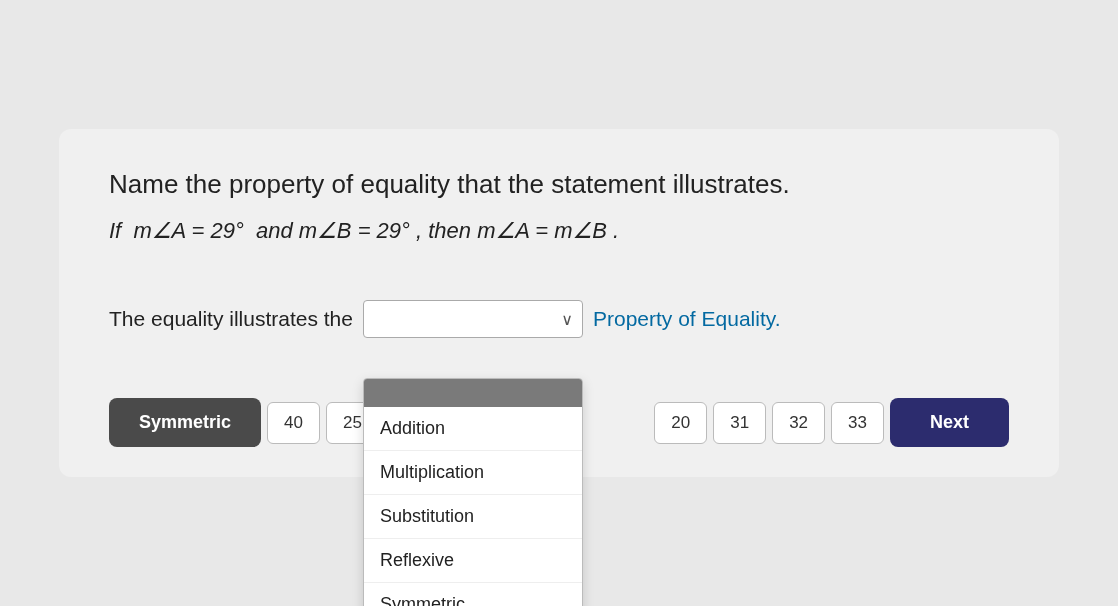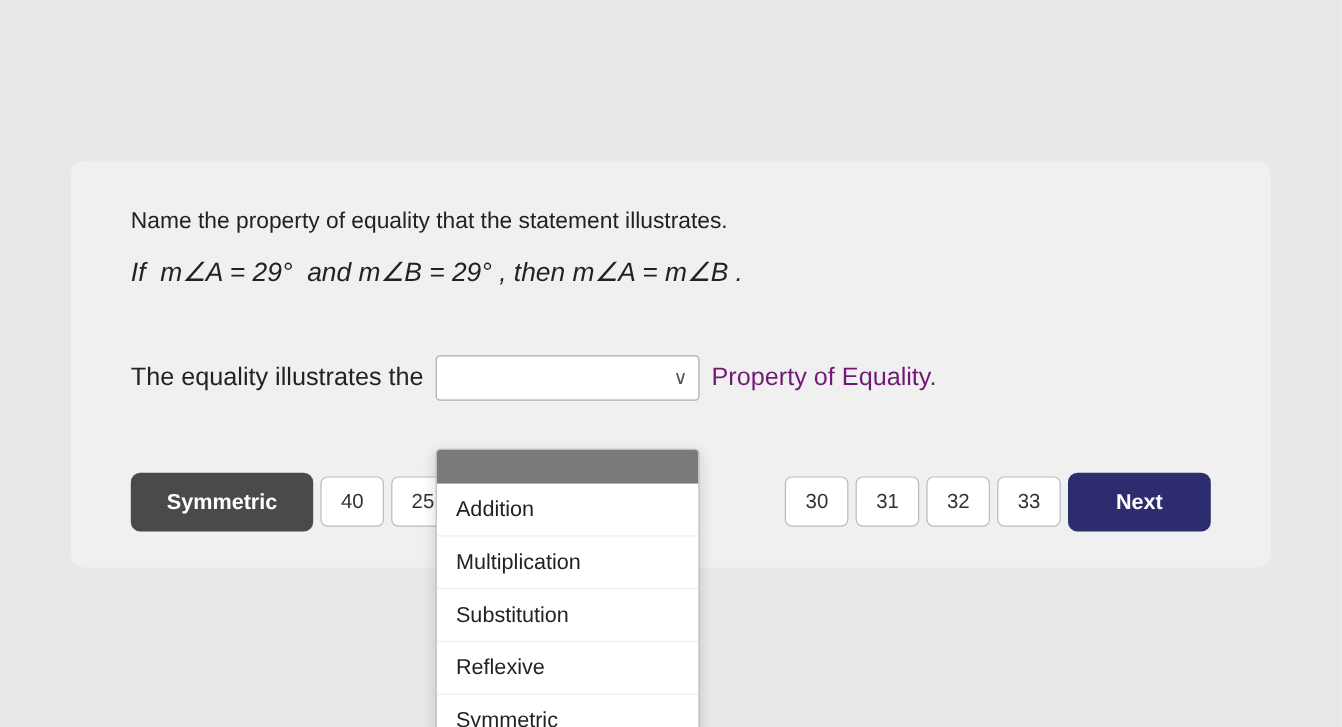--- a/index.html
+++ b/index.html
@@ -17,21 +17,21 @@
     .card {
       background: #f0f0f0;
       border-radius: 12px;
       width: 1000px;
       max-width: 100%;
       padding: 40px 50px 30px 50px;
       position: relative;
     }
 
     .question-title {
-      font-size: 19px;
+      font-size: 26px;
       color: #222;
       margin-bottom: 18px;
       font-family: Arial, sans-serif;
       font-weight: normal;
     }
 
     .math-statement {
       font-size: 22px;
       color: #222;
       margin-bottom: 56px;
@@ -108,21 +108,21 @@
       border-bottom: 1px solid #eee;
     }
 
     .dropdown-item:last-child {
       border-bottom: none;
     }
 
     .property-text {
       font-size: 21px;
       font-family: Arial, sans-serif;
-      color: #701a75;
+      color: #0369a1;
     }
 
     .nav-row {
       display: flex;
       align-items: center;
       justify-content: space-between;
       margin-top: 60px;
     }
 
     .nav-left {
@@ -215,21 +215,21 @@
 
   <div class="nav-row">
     <div class="nav-left">
       <button class="btn-previous">Symmetric</button>
       <button class="page-btn">40</button>
       <button class="page-btn">25</button>
       <button class="page-btn">26</button>
     </div>
 
     <div class="nav-right">
-      <button class="page-btn">30</button>
+      <button class="page-btn">20</button>
       <button class="page-btn">31</button>
       <button class="page-btn">32</button>
       <button class="page-btn">33</button>
       <button class="btn-next">Next</button>
     </div>
   </div>
 
 </div>
 
 </body></html>

